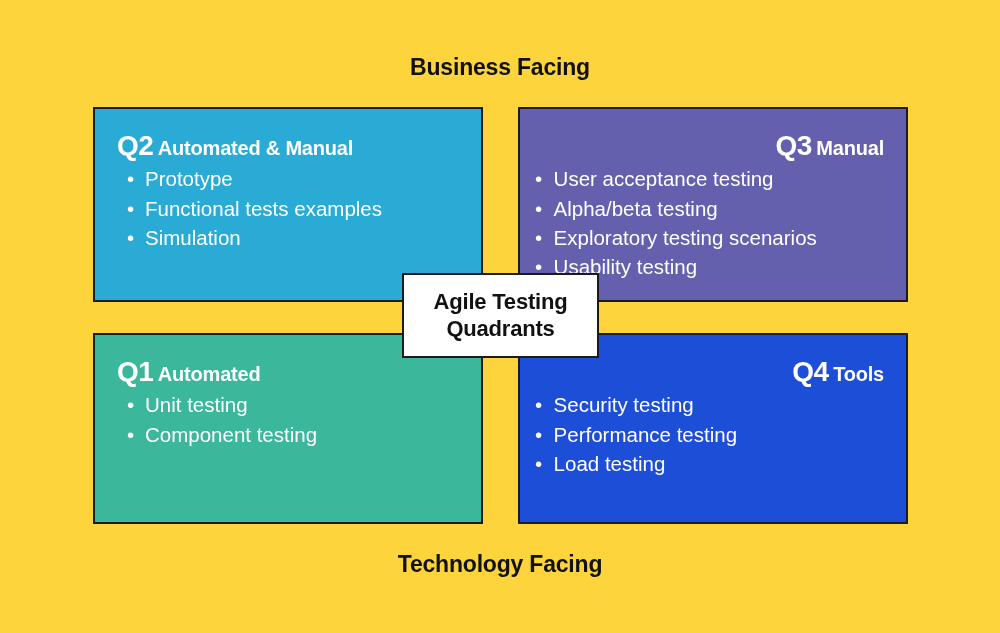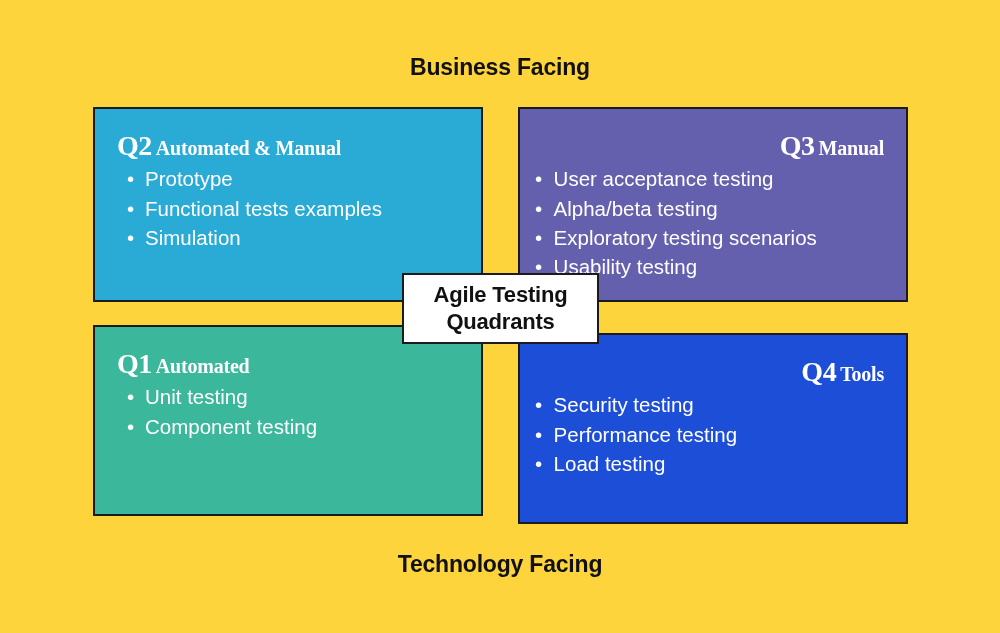--- a/index.html
+++ b/index.html
@@ -45,36 +45,35 @@
 
   
   .quadrant {
     position: absolute;
     border: 2px solid #1b1b1b;
     box-sizing: border-box;
     overflow: hidden;
   }
   #quadrant-q2 { left: 93px;  top: 107px; width: 390px; height: 195px; background: #29abd6; }
   #quadrant-q3 { left: 518px; top: 107px; width: 390px; height: 195px; background: #6460ad; }
-  #quadrant-q1 { left: 93px;  top: 325px; width: 390px; height: 191px; background: #3bb79c; }
+  #quadrant-q1 { left: 93px;  top: 333px; width: 390px; height: 191px; background: #3bb79c; }
   #quadrant-q4 { left: 518px; top: 333px; width: 390px; height: 191px; background: #e76251; }
 
   .q-inner {
     padding: 22px 18px 0 22px;
   }
   .q-inner.right {
     padding: 22px 22px 0 15px;
   }
 
   .q-heading {
     color: #ffffff;
     margin: 0 0 4px 0;
     line-height: 1.05;
     white-space: nowrap;
-    font-family: Liberation Serif, serif;
   }
   .q-heading .q-code {
     font-size: 28px;
     font-weight: bold;
     letter-spacing: -0.5px;
   }
   .q-heading .q-kind {
     font-size: 20px;
     font-weight: bold;
     letter-spacing: -0.2px;
@@ -103,21 +102,21 @@
   .q-list.bullets-right li::before {
     content: "\2022\00a0\00a0";
   }
 
   
   #center-card {
     position: absolute;
     left: 402px;
     top: 273px;
     width: 197px;
-    height: 71px;
+    height: 85px;
     background: #ffffff;
     border: 2px solid #1b1b1b;
     box-sizing: border-box;
     display: flex;
     align-items: center;
     justify-content: center;
     z-index: 5;
   }
   #center-card-title {
     color: #111111;

